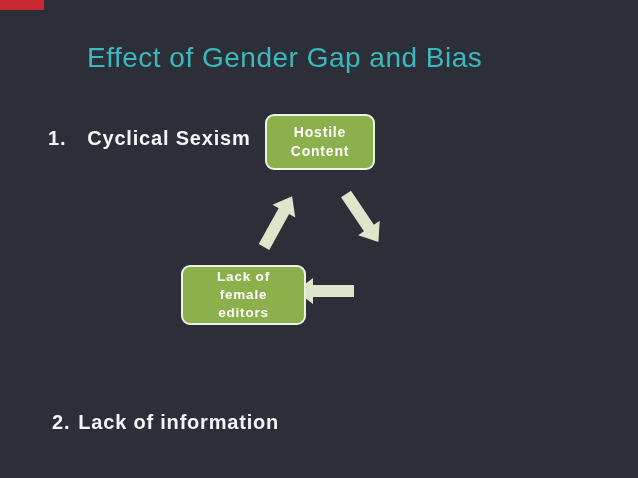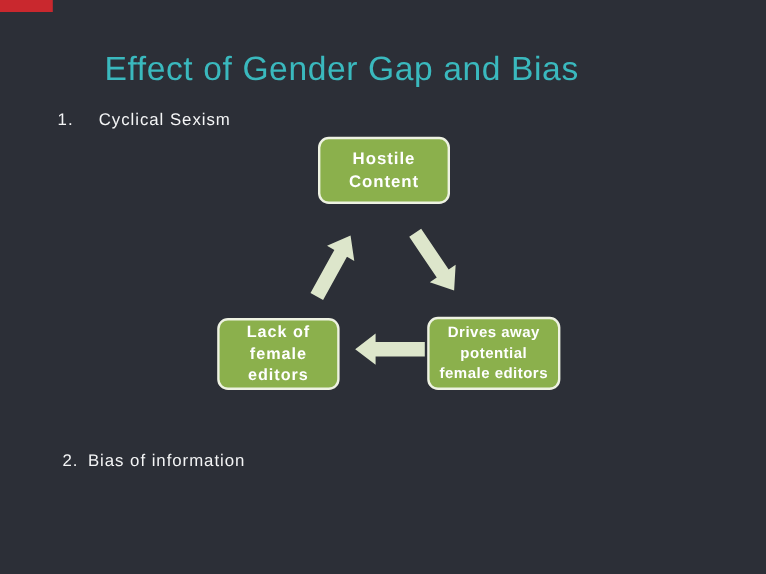--- a/index.html
+++ b/index.html
@@ -29,23 +29,24 @@
     position: absolute;
     left: 87px; top: 42px;
     font-size: 28px;
     font-weight: normal;
     letter-spacing: 0.5px;
     color: var(--title);
   }
   .list-item {
     position: absolute;
     color: var(--text);
-    font-size: 14px;
-    font-weight: normal;
+    font-size: 20px;
+    font-weight: bold;
     letter-spacing: 0.8px;
+    margin-top: 36px;
   }
   .list-item-1 { left: 48px; top: 91px; }
   .list-item-1 .item-label { margin-left: 21px; }
   .list-item-2 { left: 52px; top: 375px; }
   .list-item-2 .item-label { margin-left: 8px; }
   .diagram { position: absolute; left: 0; top: 0; width: 638px; height: 478px; padding-left: 44px; }
   .node {
     position: absolute;
     background: var(--node-fill);
     border: 2.5px solid var(--node-border);
@@ -54,21 +55,21 @@
     font-weight: bold;
     text-align: center;
     display: flex;
     align-items: center;
     justify-content: center;
     white-space: pre-line;
     line-height: 1.35;
     letter-spacing: 0.8px;
   }
   .node-hostile   { left: 265px; top: 114px; width: 110px; height: 56px; font-size: 14px; }
-  .node-lack      { left: 181px; top: 265px; width: 102px; height: 60px; font-size: 13.5px; }
+  .node-lack      { left: 181px; top: 265px; width: 125px; height: 60px; font-size: 13.5px; }
   .node-drives    { left: 356px; top: 264px; width: 111px; height: 61px; font-size: 12.5px; letter-spacing: 0.4px; }
   .arrow-layer { position: absolute; left: 0; top: 0; pointer-events: none; }
   .arrow { fill: var(--arrow); }
 </style>
 </head>
 <body>
 
 <div class="accent-bar"></div>
 
 <h1 class="slide-title">Effect of Gender Gap and Bias</h1>
@@ -92,20 +93,17 @@
     <g transform="translate(354,291) rotate(180)">
       <polygon class="arrow" points="0,-6 41,-6 41,-13 58,0 41,13 41,6 0,6"></polygon>
     </g>
   </svg>
 
   <div class="node node-hostile">Hostile
 Content</div>
   <div class="node node-lack">Lack of
 female
 editors</div>
-  <div class="node node-drives">Drives away
-potential
-female editors</div>
 </div>
 
 <div class="list-item list-item-2">
-  <span class="item-number">2.</span><span class="item-label">Bias of information</span>
+  <span class="item-number">2.</span><span class="item-label">Lack of information</span>
 </div>
 
 </body></html>

